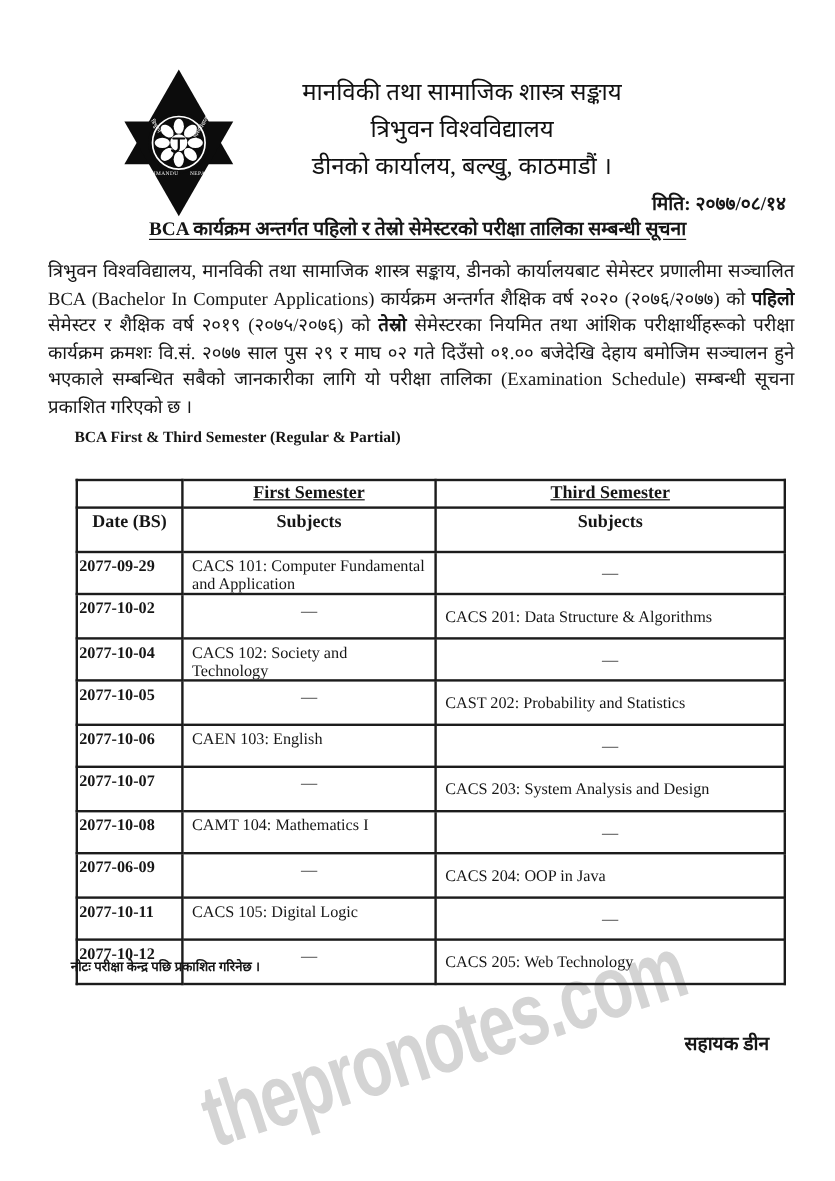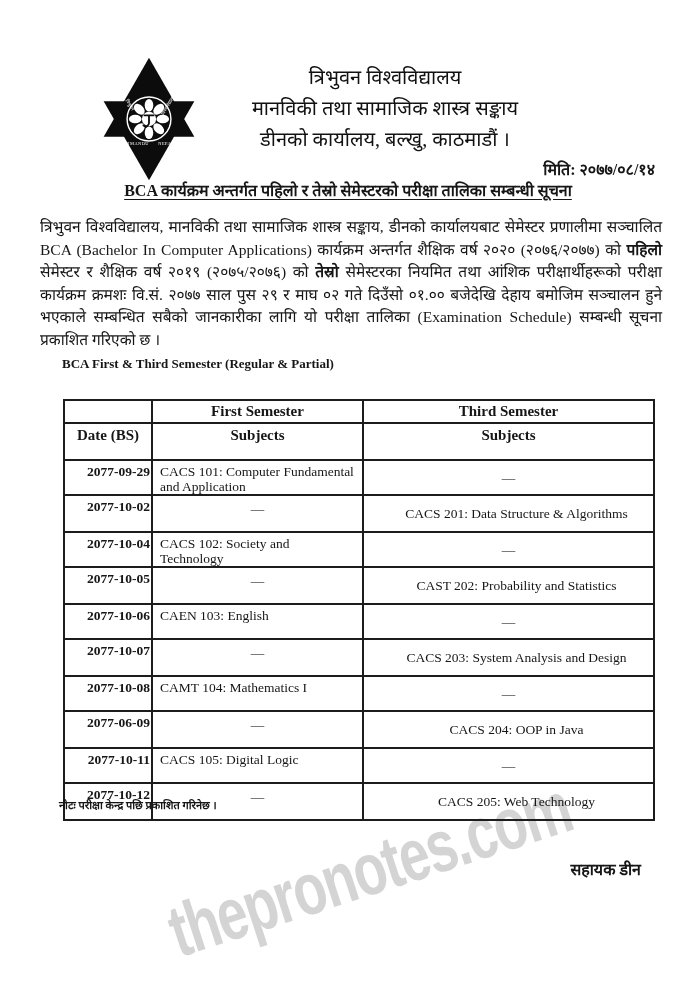--- a/index.html
+++ b/index.html
@@ -41,26 +41,26 @@
   }
 
   .sec-heading { position:absolute; left:62px; top:356px; font-size:13px; font-weight:bold; }
 
   
   table.schedule {
     position:absolute; left:63px; top:399px; width:590px;
     border-collapse:collapse; table-layout:fixed; background:transparent;
   }
   table.schedule th, table.schedule td { border:2px solid #1c1c1c; background:transparent; overflow:hidden; }
-  thead tr.r1 th { height:19px; font-size:15px; font-weight:bold; padding:1px 0; }
+  thead tr.r1 th { height:19px; font-size:15px; font-weight:bold; padding:1px 0;text-decoration:underline; }
   thead tr.r2 th { height:31px; font-size:15px; font-weight:bold; text-align:center; vertical-align:top; padding-top:3px;font-family:Liberation Serif, serif; }
   tbody td { height:29px; font-size:13.5px; line-height:15px; }
-  td.c1 { text-align:right; font-weight:bold; vertical-align:top; padding-top:3px; }
+  td.c1 { text-align:left; font-weight:bold; vertical-align:top; padding-top:3px; }
   td.c2.subj { text-align:left; vertical-align:top; padding:3px 6px 0 7px; }
-  td.c3.subj { text-align:center; vertical-align:middle; padding:0 6px 0 22px; }
+  td.c3.subj { text-align:left; vertical-align:middle; padding:0 6px 0 7px; }
   td.dash { text-align:center; color:#2c2c2c; }
   td.c2.dash { vertical-align:top; padding-top:5px; }
   td.c3.dash { vertical-align:middle; }
 
   .footer-note { position:absolute; left:59px; top:797px; font-size:11px; font-weight:bold; }
   .signature { position:absolute; right:55px; top:858px; font-size:16px; font-weight:bold; }
 </style>
 </head>
 <body>
 
@@ -89,22 +89,22 @@
         <circle cx="52" cy="61" r="7" fill="#ffffff"></circle>
         <path d="M47.5 57.5 h9 M52 57.5 v7.5 a3.2 3.2 0 0 1 -5.5 2.2" stroke="#0c0c0c" stroke-width="1.8" fill="none" stroke-linecap="round"></path>
         <text x="32" y="48" font-size="4.6" fill="#ffffff" text-anchor="middle" transform="rotate(58 32 48)">त्रिभुवन</text>
         <text x="72" y="48" font-size="4.6" fill="#ffffff" text-anchor="middle" transform="rotate(-58 72 48)">विश्वविद्यालय</text>
         <text x="36" y="87" font-size="4.4" fill="#ffffff" text-anchor="middle" letter-spacing="0.4">KATHMANDU</text>
         <text x="69" y="87" font-size="4.4" fill="#ffffff" text-anchor="middle" letter-spacing="0.4">NEPAL</text>
       </svg>
     </div>
 
     <div class="org-block">
+      <div>मानविकी तथा सामाजिक शास्त्र सङ्काय</div>
       <div>त्रिभुवन विश्वविद्यालय</div>
-      <div>मानविकी तथा सामाजिक शास्त्र सङ्काय</div>
       <div>डीनको कार्यालय, बल्खु, काठमाडौं ।</div>
     </div>
 
     <div class="date-line">मिति: २०७७/०८/१४</div>
 
     <div class="title-line">
       <span>BCA कार्यक्रम अन्तर्गत पहिलो र तेस्रो सेमेस्टरको परीक्षा तालिका सम्बन्धी सूचना</span>
     </div>
 
     <p class="body-para"><span>त्रिभुवन विश्वविद्यालय, मानविकी तथा सामाजिक शास्त्र सङ्काय, डीनको कार्यालयबाट सेमेस्टर प्रणालीमा सञ्चालित BCA (Bachelor In Computer Applications) कार्यक्रम अन्तर्गत शैक्षिक वर्ष २०२० (२०७६/२०७७) को </span><span style="font-weight: bold;">पहिलो</span><span> सेमेस्टर र शैक्षिक वर्ष २०१९ (२०७५/२०७६) को </span><span style="font-weight: bold;">तेस्रो</span><span> सेमेस्टरका नियमित तथा आंशिक परीक्षार्थीहरूको परीक्षा कार्यक्रम क्रमशः वि.सं. २०७७ साल पुस २९ र माघ ०२ गते दिउँसो ०१.०० बजेदेखि देहाय बमोजिम सञ्चालन हुने भएकाले सम्बन्धित सबैको जानकारीका लागि यो परीक्षा तालिका (Examination Schedule) सम्बन्धी सूचना प्रकाशित गरिएको छ ।</span></p>

